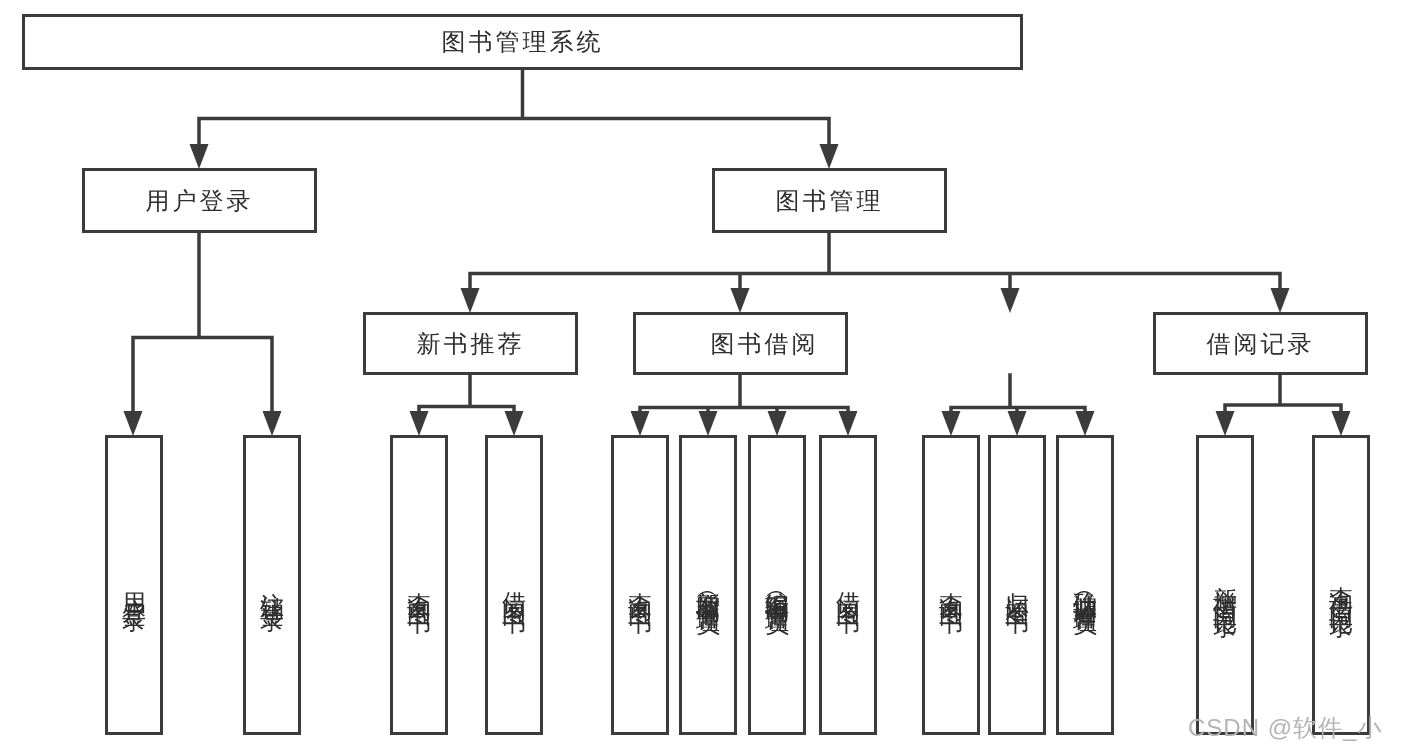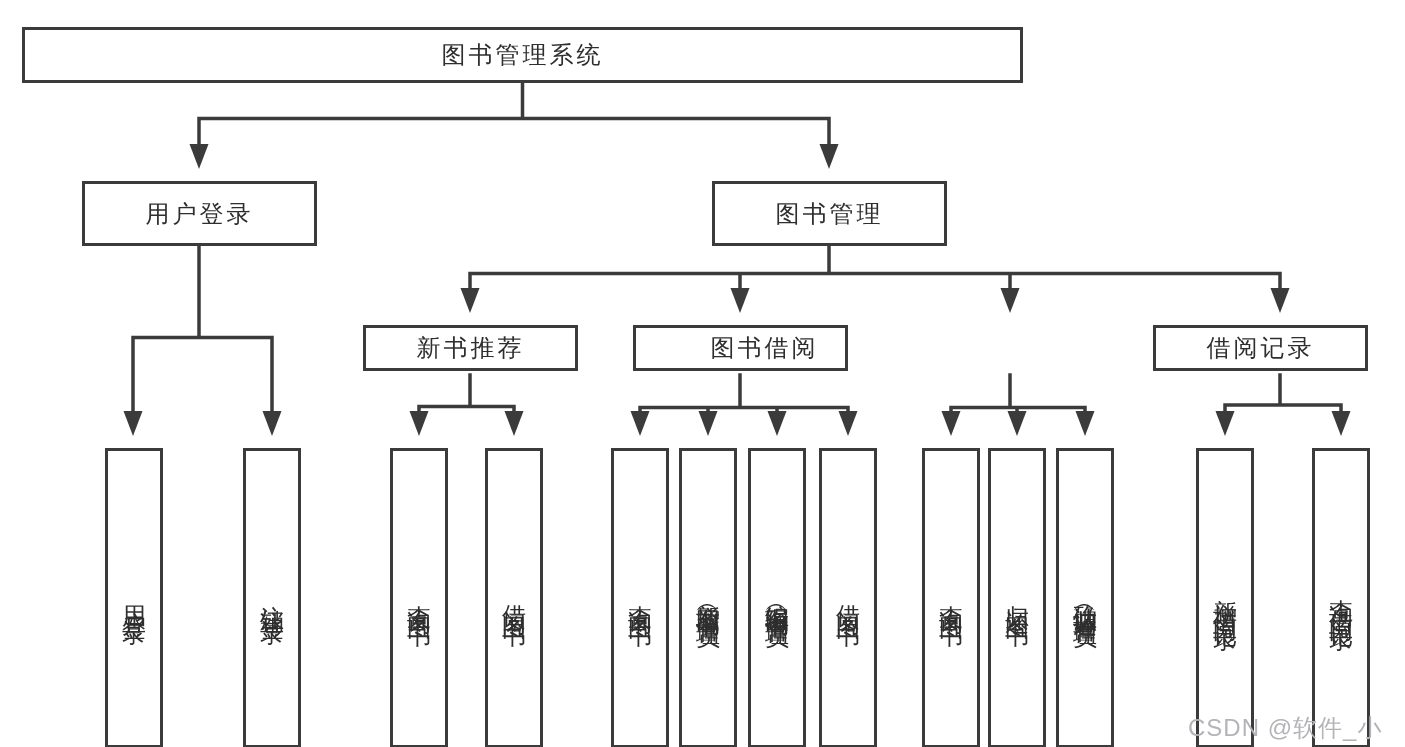--- a/index.html
+++ b/index.html
@@ -8,27 +8,27 @@
     font-family:"Liberation Sans", sans-serif; overflow:hidden;
   }
   .connectors { position:absolute; left:0; top:0; width:1405px; height:747px; }
   .ln { fill:none; stroke:#3b3b3b; stroke-width:3.5; stroke-linecap:square; }
   .ah { fill:#3b3b3b; stroke:none; }
   .node {
     position:absolute; box-sizing:border-box; background:#ffffff;
     border:3px solid #3b3b3b; color:#2e2e2e;
     display:flex; align-items:center; justify-content:center;
     font-size:24px; letter-spacing:3px; line-height:1.25;
-    white-space:nowrap; z-index:2;margin-top:13px;
+    white-space:nowrap; z-index:2;
   }
   .root { left:22px;  top:14px;  width:1001px; height:56px; }
   .l2   { top:168px; width:235px; height:65px; }
   .l2a  { left:82px;  }
   .l2b  { left:712px; }
-  .l3   { top:312px; width:215px; height:46px;text-align:center; }
+  .l3   { top:312px; width:215px; height:63px;text-align:center; }
   .l3a  { left:363px;  }
   .l3b  { left:633px;padding-left:48px;  }
   .l3c  { left:903px;  }
   .l3d  { left:1153px; }
   .v {
     top:435px; width:58px; height:300px;
     writing-mode:vertical-rl; text-orientation:mixed;
     letter-spacing:6px; line-height:1; white-space:normal;
     overflow:hidden;
   }

